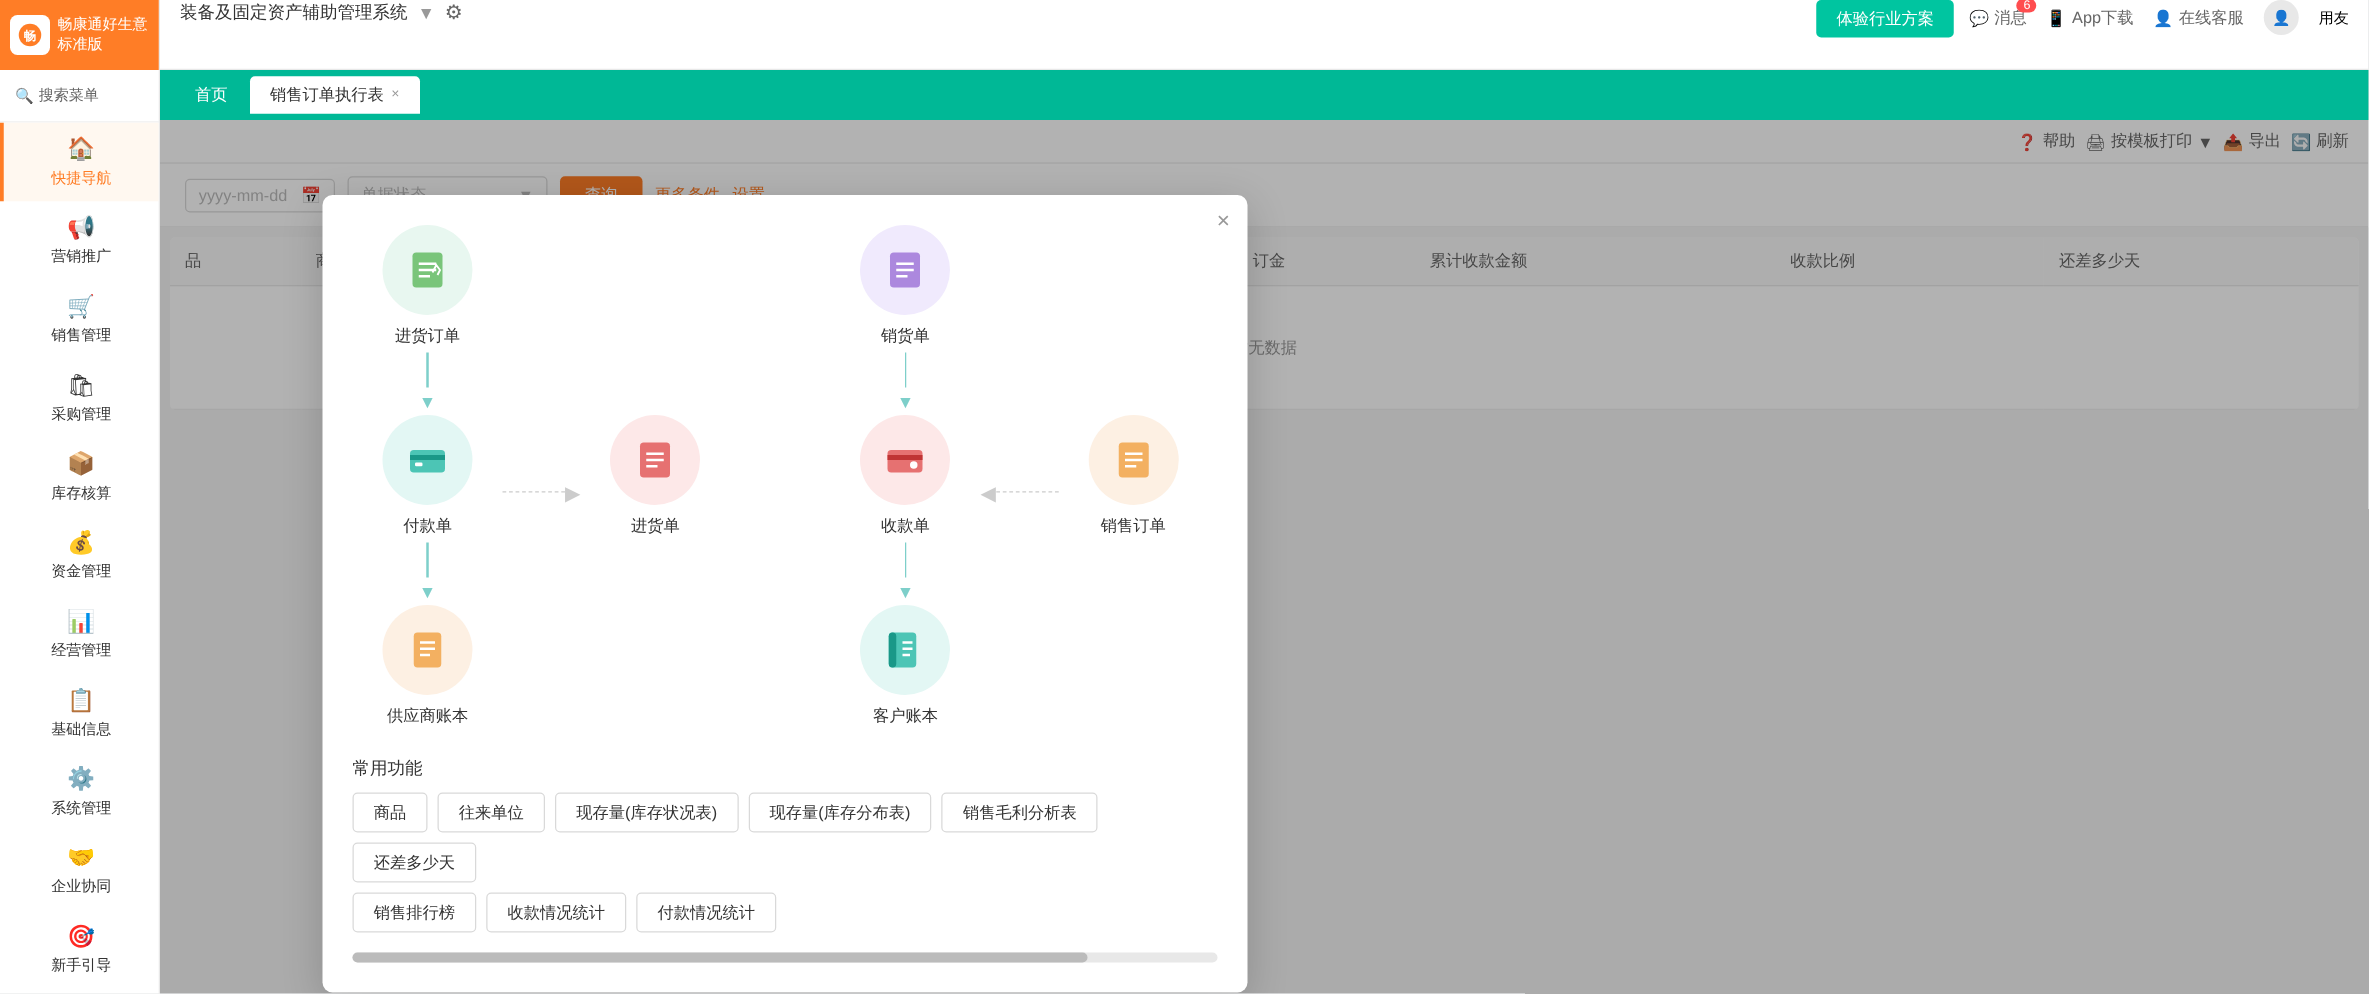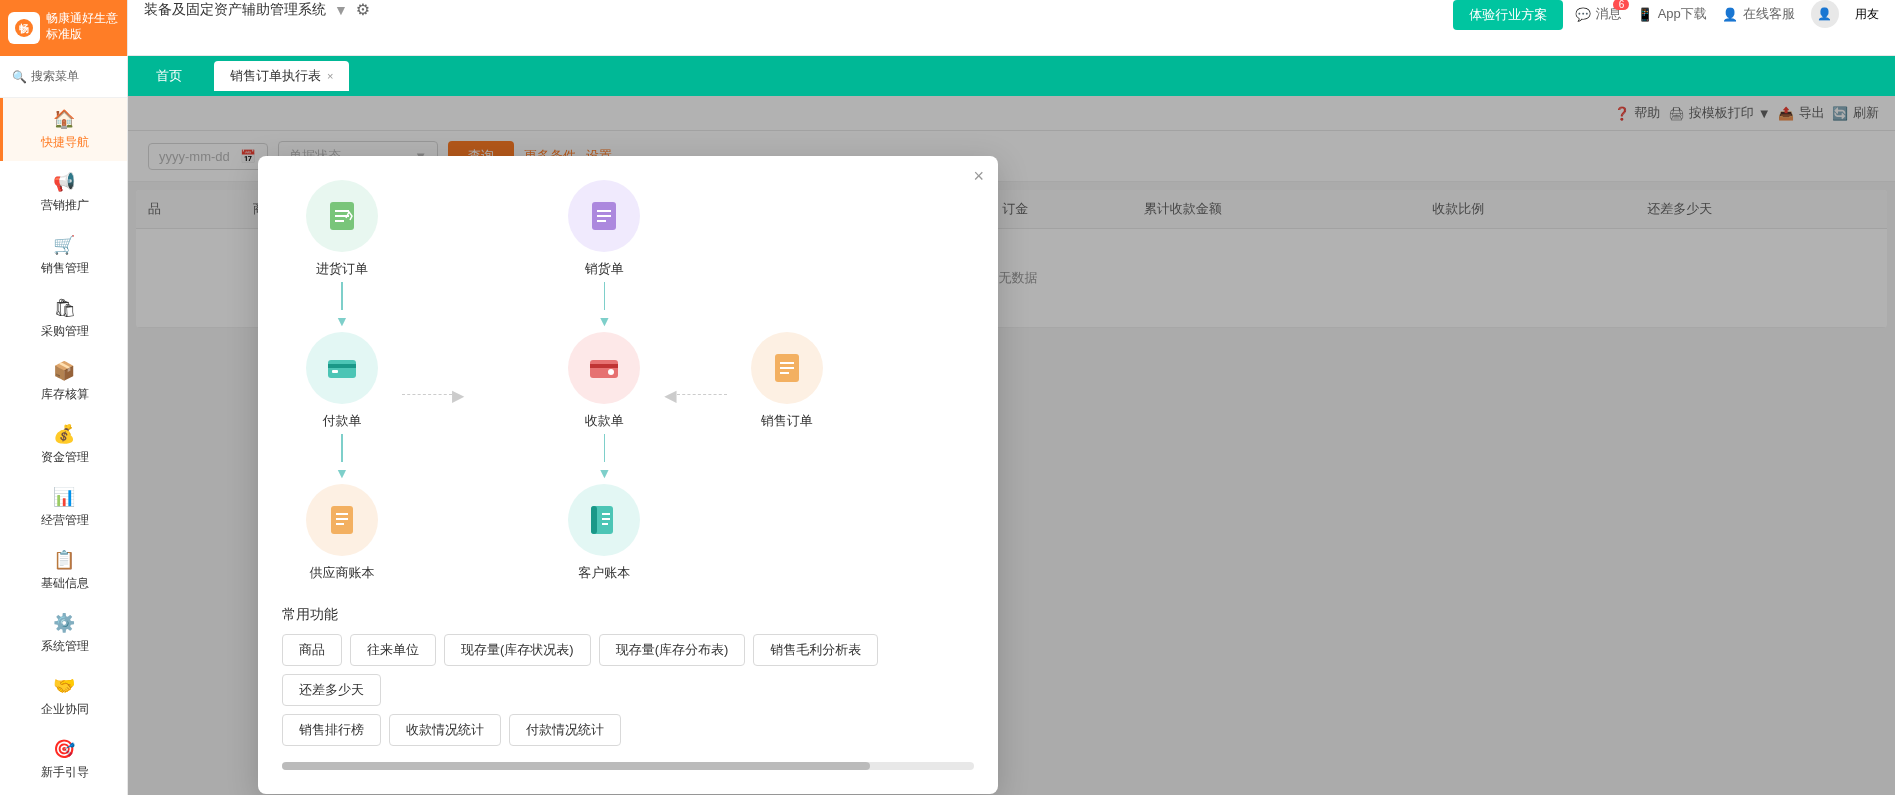--- a/index.html
+++ b/index.html
@@ -6,21 +6,21 @@
     body { font-family: 'Microsoft YaHei', Arial, sans-serif; font-size: 13px; background: #f0f2f5; overflow: hidden; }
 
     
     .app-wrapper { display: flex; height: 795px; width: 1895px; }
 
     
     .sidebar { width: 128px; background: #fff; display: flex; flex-direction: column; border-right: 1px solid #e8e8e8; flex-shrink: 0; }
     .sidebar-logo { background: #ff7d26; padding: 10px 8px; display: flex; align-items: center; gap: 6px; height: 56px; }
     .sidebar-logo-icon { width: 32px; height: 32px; background: #fff; border-radius: 6px; display: flex; align-items: center; justify-content: center; }
     .sidebar-logo-icon svg { width: 20px; height: 20px; }
-    .sidebar-logo-text { color: #fff; font-size: 12px; line-height: 1.3; font-family: Liberation Mono, monospace; }
+    .sidebar-logo-text { color: #fff; font-size: 12px; line-height: 1.3; }
     .sidebar-search { padding: 8px; border-bottom: 1px solid #f0f0f0; }
     .sidebar-search-btn { width: 100%; background: none; border: none; display: flex; align-items: center; gap: 4px; cursor: pointer; color: #666; font-size: 12px; padding: 4px; }
     .sidebar-nav { flex: 1; overflow-y: auto; }
     .sidebar-nav-item { display: flex; flex-direction: column; align-items: center; padding: 10px 4px; cursor: pointer; color: #333; font-size: 12px; gap: 4px; border-left: 3px solid transparent; }
     .sidebar-nav-item.active { background: #fff8f0; color: #ff7d26; border-left-color: #ff7d26; }
     .sidebar-nav-item .nav-icon { font-size: 18px; }
 
     
     .main { flex: 1; display: flex; flex-direction: column; overflow: hidden; }
 
@@ -31,21 +31,21 @@
     .topbar-dropdown { color: #999; cursor: pointer; }
     .topbar-settings { color: #666; cursor: pointer; font-size: 16px; }
     .topbar-exp-btn { background: #00c5a0; color: #fff; border: none; border-radius: 4px; padding: 6px 16px; cursor: pointer; font-size: 13px; }
     .topbar-right { display: flex; align-items: center; gap: 16px; margin-left: auto; }
     .topbar-action { display: flex; align-items: center; gap: 4px; cursor: pointer; color: #666; font-size: 13px; position: relative; }
     .topbar-badge { position: absolute; top: -6px; right: -8px; background: #ff4d4f; color: #fff; font-size: 10px; border-radius: 8px; padding: 0 4px; min-width: 16px; text-align: center; }
     .topbar-avatar { width: 28px; height: 28px; border-radius: 50%; background: #e8e8e8; display: flex; align-items: center; justify-content: center; font-size: 12px; color: #666; }
     .topbar-username { color: #000000; font-size: 12px; }
 
     
-    .tabbar { height: 40px; background: #00b896; display: flex; align-items: center; padding: 0 12px; gap: 16px; }
+    .tabbar { height: 40px; background: #00b896; display: flex; align-items: center; padding: 0 12px; gap: 2px; font-family: Liberation Mono, monospace; }
     .tab { padding: 6px 16px; cursor: pointer; font-size: 13px; border-radius: 4px 4px 0 0; display: flex; align-items: center; gap: 6px; }
     .tab.home { color: #fff; background: transparent; }
     .tab.active { background: #fff; color: #333; }
     .tab-close { font-size: 11px; color: #999; cursor: pointer; }
 
     
     .page-content { flex: 1; overflow: hidden; position: relative; background: #f5f5f5; }
 
     
     .page-toolbar { background: #fff; padding: 8px 16px; display: flex; align-items: center; gap: 12px; border-bottom: 1px solid #e8e8e8; }
@@ -327,20 +327,33 @@
               </div>
               <span class="flow-label">供应商账本</span>
             </div>
           </div>
 
           <div style="display:flex; align-items:flex-start; padding-top:20px;">
             <div style="width:50px; border-top: 1.5px dashed #ccc; margin-top:16px;"></div>
             <div style="color:#ccc; margin-top:8px; font-size:16px;">▶</div>
           </div>
 
+          <div style="display:flex; flex-direction:column; align-items:center;">
+            <div class="flow-node">
+              <div class="flow-circle red">
+                <svg width="36" height="36" viewBox="0 0 36 36">
+                    <rect x="6" y="4" width="24" height="28" rx="3" fill="#e05252" opacity="0.8"></rect>
+                    <line x1="11" y1="13" x2="25" y2="13" stroke="white" stroke-width="2"></line>
+                    <line x1="11" y1="18" x2="25" y2="18" stroke="white" stroke-width="2"></line>
+                    <line x1="11" y1="23" x2="20" y2="23" stroke="white" stroke-width="2"></line>
+                  </svg>
+              </div>
+              <span class="flow-label">进货单</span>
+            </div>
+          </div>
 
           <div style="width:80px;"></div>
 
           <div style="display:flex; flex-direction:column; align-items:center;">
 
             <div class="flow-node">
               <div class="flow-circle purple">
                 <svg width="36" height="36" viewBox="0 0 36 36">
                     <rect x="6" y="4" width="24" height="28" rx="3" fill="#9b6fd6" opacity="0.8"></rect>
                     <line x1="11" y1="13" x2="25" y2="13" stroke="white" stroke-width="2"></line>

